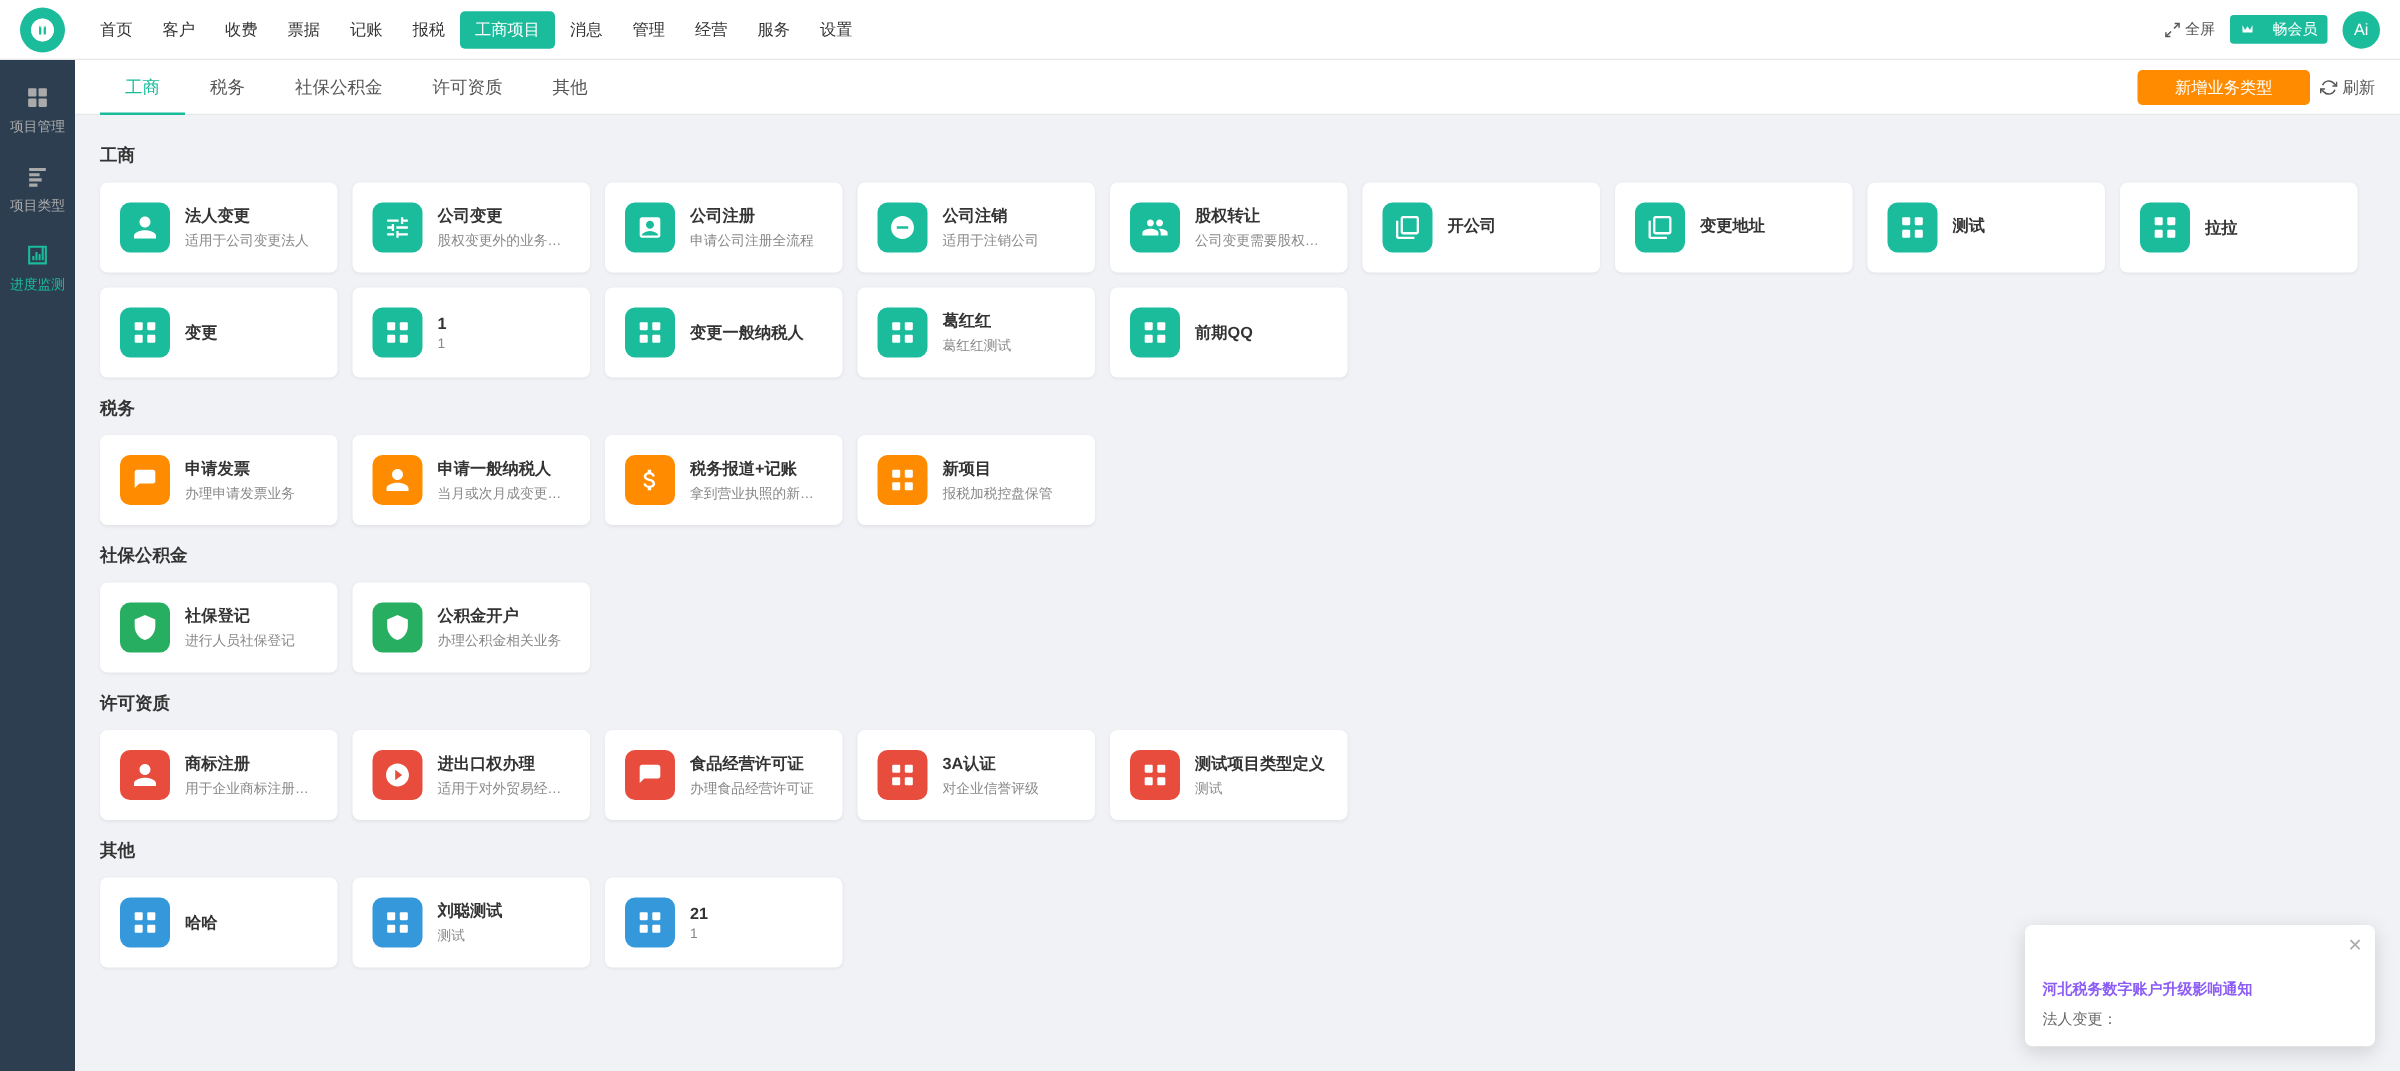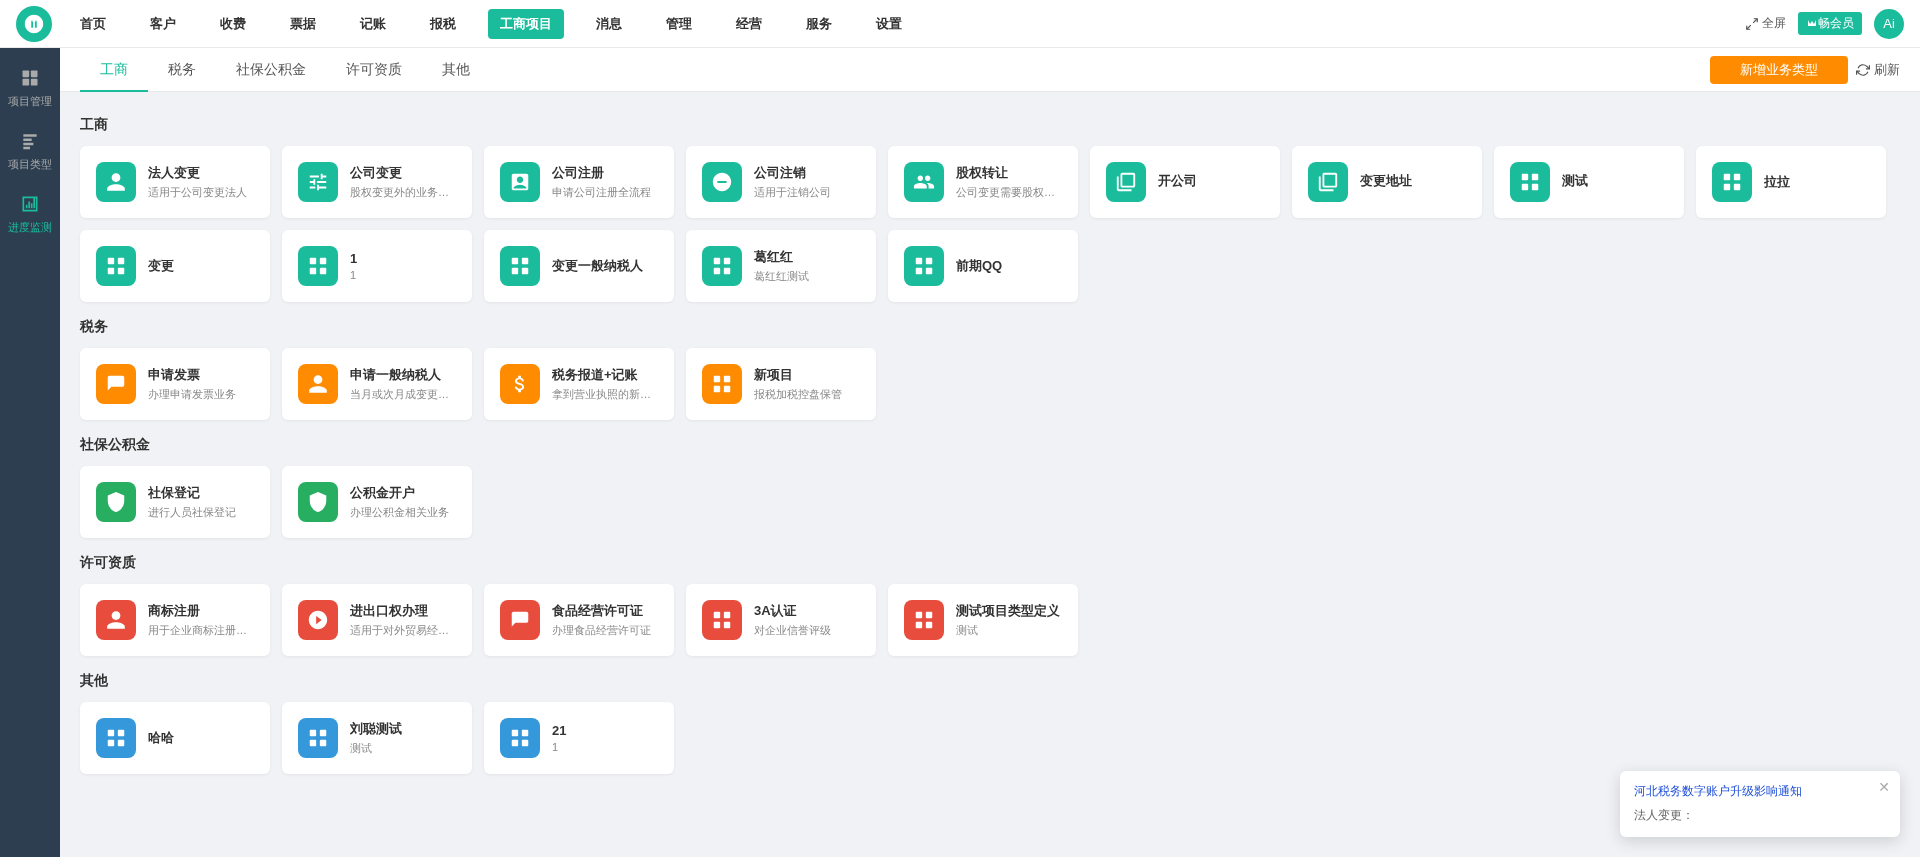--- a/index.html
+++ b/index.html
@@ -21,22 +21,21 @@
       width: 36px; height: 36px;
       background: #1abc9c;
       border-radius: 50%;
       display: flex; align-items: center; justify-content: center;
       margin-right: 16px;
       flex-shrink: 0;
     }
     .nav-logo svg { width: 22px; height: 22px; }
     .nav-items {
       display: flex; align-items: center; flex: 1;
-      gap: 20px;
-      font-weight: bold;
+      gap: 0;
     }
     .nav-item {
       padding: 6px 12px;
       cursor: pointer;
       border-radius: 4px;
       font-size: 13px;
       color: #333;
       position: relative;
       white-space: nowrap;
     }
@@ -51,21 +50,21 @@
     .nav-right-btn {
       display: flex; align-items: center; gap: 3px;
       cursor: pointer; font-size: 12px; color: #555;
     }
     .畅会员-btn {
       background: #1abc9c;
       color: #fff !important;
       padding: 3px 8px;
       border-radius: 3px;
       font-size: 12px;
-      display: flex; align-items: center; gap: 0;
+      display: flex; align-items: center; gap: 14px;
     }
     .avatar-circle {
       width: 30px; height: 30px;
       background: #1abc9c;
       border-radius: 50%;
       display: flex; align-items: center; justify-content: center;
       color: #fff; font-size: 13px;
       cursor: pointer;
     }
 
@@ -225,25 +224,26 @@
       z-index: 200;
     }
     .notification-close {
       position: absolute;
       top: 8px; right: 10px;
       cursor: pointer;
       color: #aaa;
       font-size: 14px;
     }
     .notification-title {
-      font-weight: 400;
-      color: #1d4ed8;
+      font-weight: 700;
+      color: #8b5cf6;
       margin-bottom: 6px;
       padding-right: 16px;
       font-size: 12px;
+      margin-top: 31px;
     }
     .notification-content {
       color: #666;
       font-size: 12px;
       line-height: 1.6;
     }
   </style>
 </head>
 <body>
 

